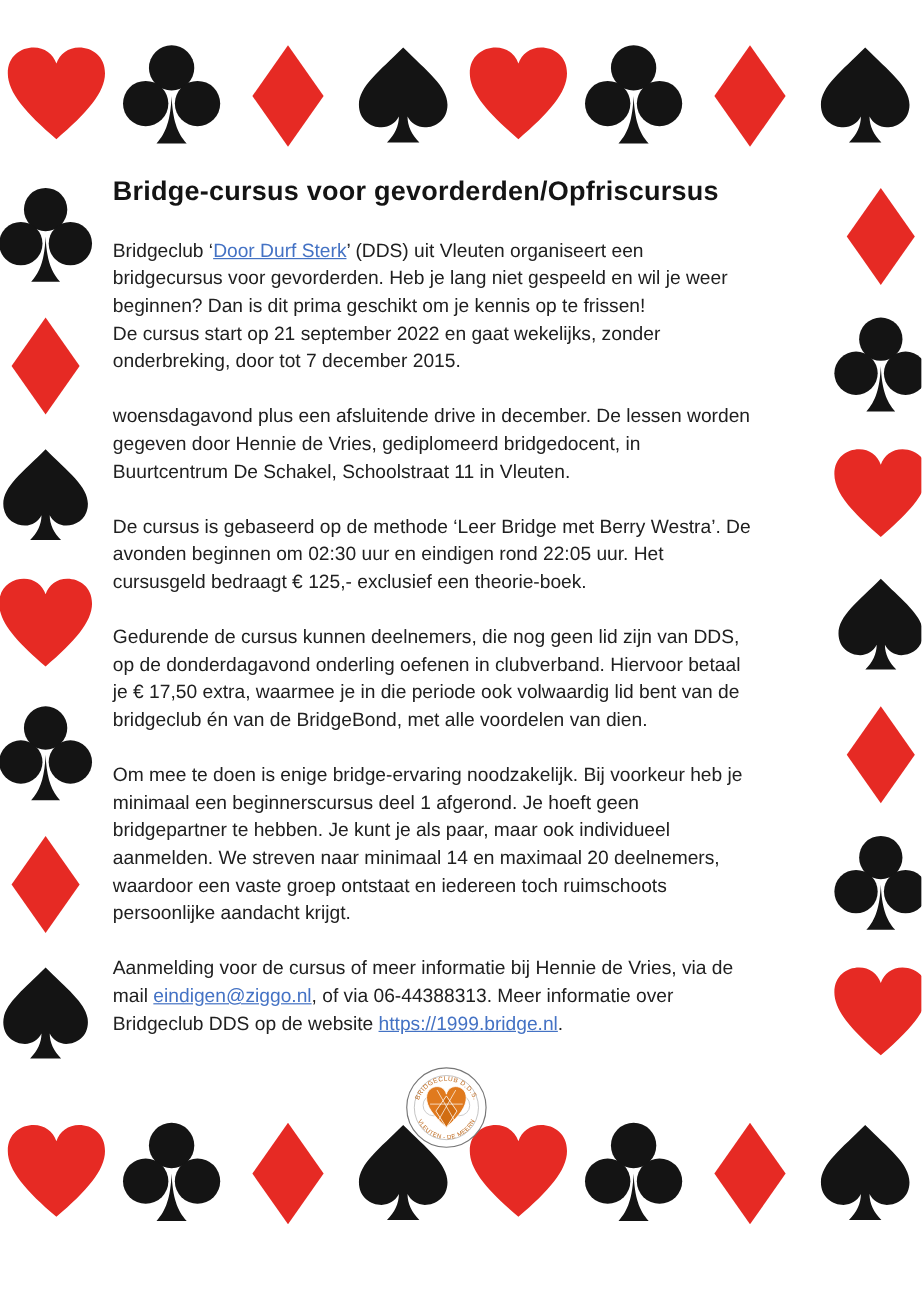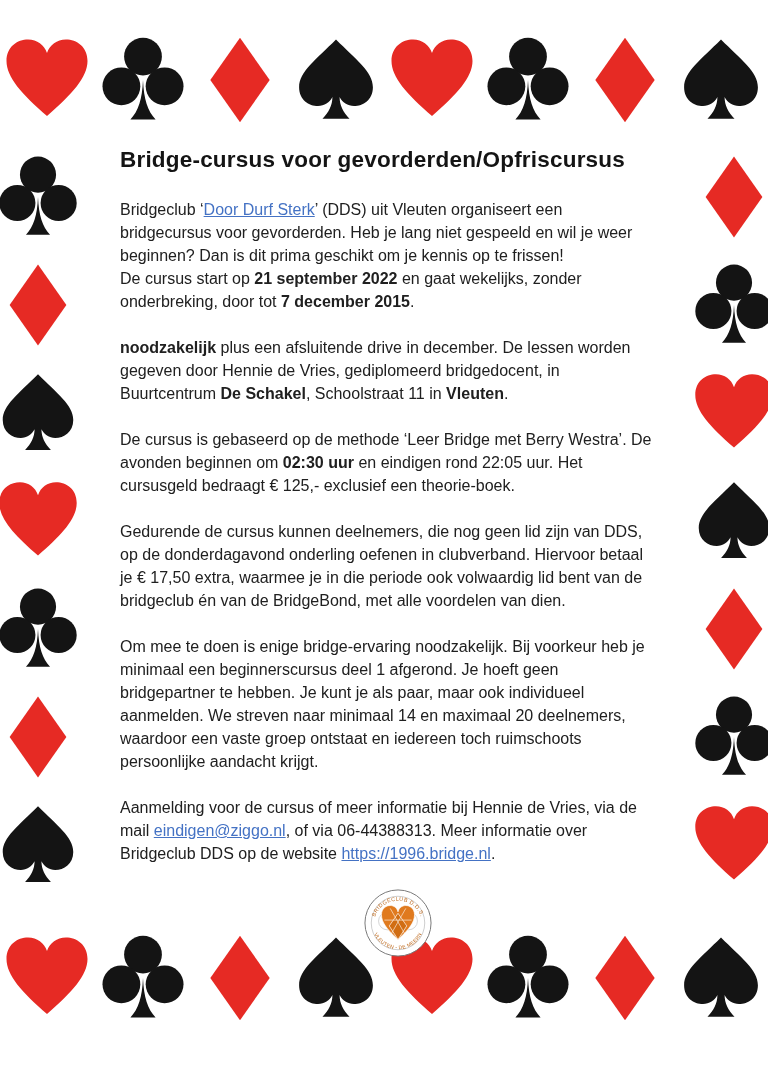--- a/index.html
+++ b/index.html
@@ -15,30 +15,30 @@
   .border-col{position:absolute;top:150px;height:742px;width:96px;display:flex;flex-direction:column;justify-content:space-between;align-items:center;}
   .border-col.left{left:-10px;}
   .border-col.right{right:-14px;}
   .suit{display:block;line-height:0;}
   .border-row .suit{width:90px;height:100px;}
   .border-col .suit{width:86px;height:94px;}
   .suit svg{width:100%;height:100%;display:block;}
   .suit.red{color:var(--suit-red,#e62a24);}
   .suit.black{color:var(--suit-black,#141414);}
   
-  .content{position:absolute;left:120px;width:556px;top:146px;}
+  .content{position:absolute;left:94px;width:556px;top:146px;}
   .content h1{
     margin:0 0 24px 0;font-size:22.5px;line-height:28px;font-weight:bold;color:#141414;
     letter-spacing:0.2px;white-space:nowrap;
   }
   .content p{
     margin:0 0 23px 0;font-size:16px;line-height:23px;white-space:pre-wrap;
   }
   .content a.link{color:var(--link,#4472c4);text-decoration:underline;cursor:pointer;}
-  .content b{font-weight:bold;text-align:center;}
+  .content b{font-weight:normal;text-align:center;}
   .logo-wrap{display:flex;justify-content:center;margin-top:11px;}
   .logo-wrap svg{width:70px;height:70px;}
 </style>
 </head>
 <body>
 
 <div class="page">
 
   <div class="border-row top">
       <span class="suit red">
@@ -240,39 +240,39 @@
     </div>
 
   <div class="content">
     <h1>Bridge-cursus voor gevorderden/Opfriscursus</h1>
     <div id="paragraphs">
         <p><span>Bridgeclub ‘</span><a class="link" href="#">Door Durf Sterk</a><span>’ (DDS) uit Vleuten organiseert een
 bridgecursus voor gevorderden. Heb je lang niet gespeeld en wil je weer
 beginnen? Dan is dit prima geschikt om je kennis op te frissen!
 De cursus start op </span><b>21 september 2022</b><span> en gaat wekelijks, zonder
 onderbreking, door tot </span><b>7 december 2015</b><span>.</span></p>
-        <p><b>noodzakelijk</b><span> plus een afsluitende drive in december. De lessen worden
+        <p><b>woensdagavond</b><span> plus een afsluitende drive in december. De lessen worden
 gegeven door Hennie de Vries, gediplomeerd bridgedocent, in
 Buurtcentrum </span><b>De Schakel</b><span>, Schoolstraat 11 in </span><b>Vleuten</b><span>.</span></p>
         <p><span>De cursus is gebaseerd op de methode ‘Leer Bridge met Berry Westra’. De
 avonden beginnen om </span><b>02:30 uur</b><span> en eindigen rond 22:05 uur. Het
 cursusgeld bedraagt € 125,- exclusief een theorie-boek.</span></p>
         <p><span>Gedurende de cursus kunnen deelnemers, die nog geen lid zijn van DDS,
 op de donderdagavond onderling oefenen in clubverband. Hiervoor betaal
 je € 17,50 extra, waarmee je in die periode ook volwaardig lid bent van de
 bridgeclub én van de BridgeBond, met alle voordelen van dien.</span></p>
         <p><span>Om mee te doen is enige bridge-ervaring noodzakelijk. Bij voorkeur heb je
 minimaal een beginnerscursus deel 1 afgerond. Je hoeft geen
 bridgepartner te hebben. Je kunt je als paar, maar ook individueel
 aanmelden. We streven naar minimaal 14 en maximaal 20 deelnemers,
 waardoor een vaste groep ontstaat en iedereen toch ruimschoots
 persoonlijke aandacht krijgt.</span></p>
         <p><span>Aanmelding voor de cursus of meer informatie bij Hennie de Vries, via de
 mail </span><a class="link" href="#">eindigen@ziggo.nl</a><span>, of via 06-44388313. Meer informatie over
-Bridgeclub DDS op de website </span><a class="link" href="#">https://1996.bridge.nl</a><span>.</span></p>
+Bridgeclub DDS op de website </span><a class="link" href="#">https://1999.bridge.nl</a><span>.</span></p>
       </div>
 
     <div class="logo-wrap">
       <svg viewBox="0 0 72 72">
         <circle cx="36" cy="36" r="34" fill="#ffffff" stroke="#777777" stroke-width="1"></circle>
         <circle cx="36" cy="36" r="27.5" fill="none" stroke="#999999" stroke-width="0.5"></circle>
         <circle cx="25" cy="34" r="9" fill="none" stroke="#c9c9c9" stroke-width="0.8"></circle>
         <circle cx="47" cy="34" r="9" fill="none" stroke="#c9c9c9" stroke-width="0.8"></circle>
         <path d="M36,53 C24,42 19,35 19,27.5 C19,21 24,18 28,18 C32,18 35,20.5 36,24.5 C37,20.5 40,18 44,18 C48,18 53,21 53,27.5 C53,35 48,42 36,53 Z" fill="#e07a1e" stroke="#ffffff" stroke-width="0.7"></path>
         <path d="M36,26 L45,39 L36,53 L27,39 Z" fill="#d16d12" stroke="#ffffff" stroke-width="0.7"></path>

